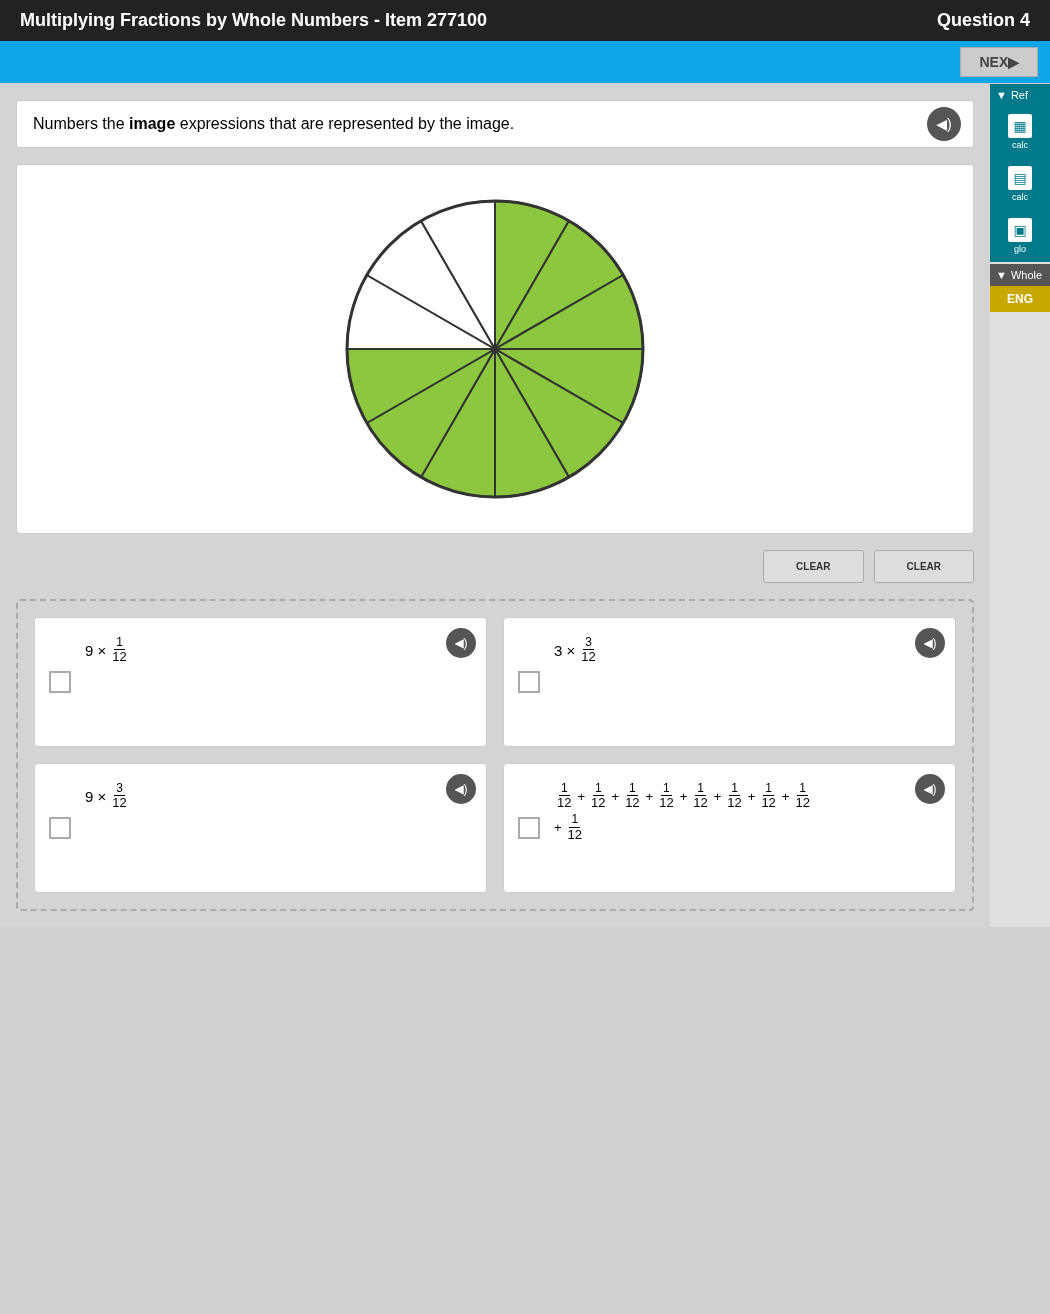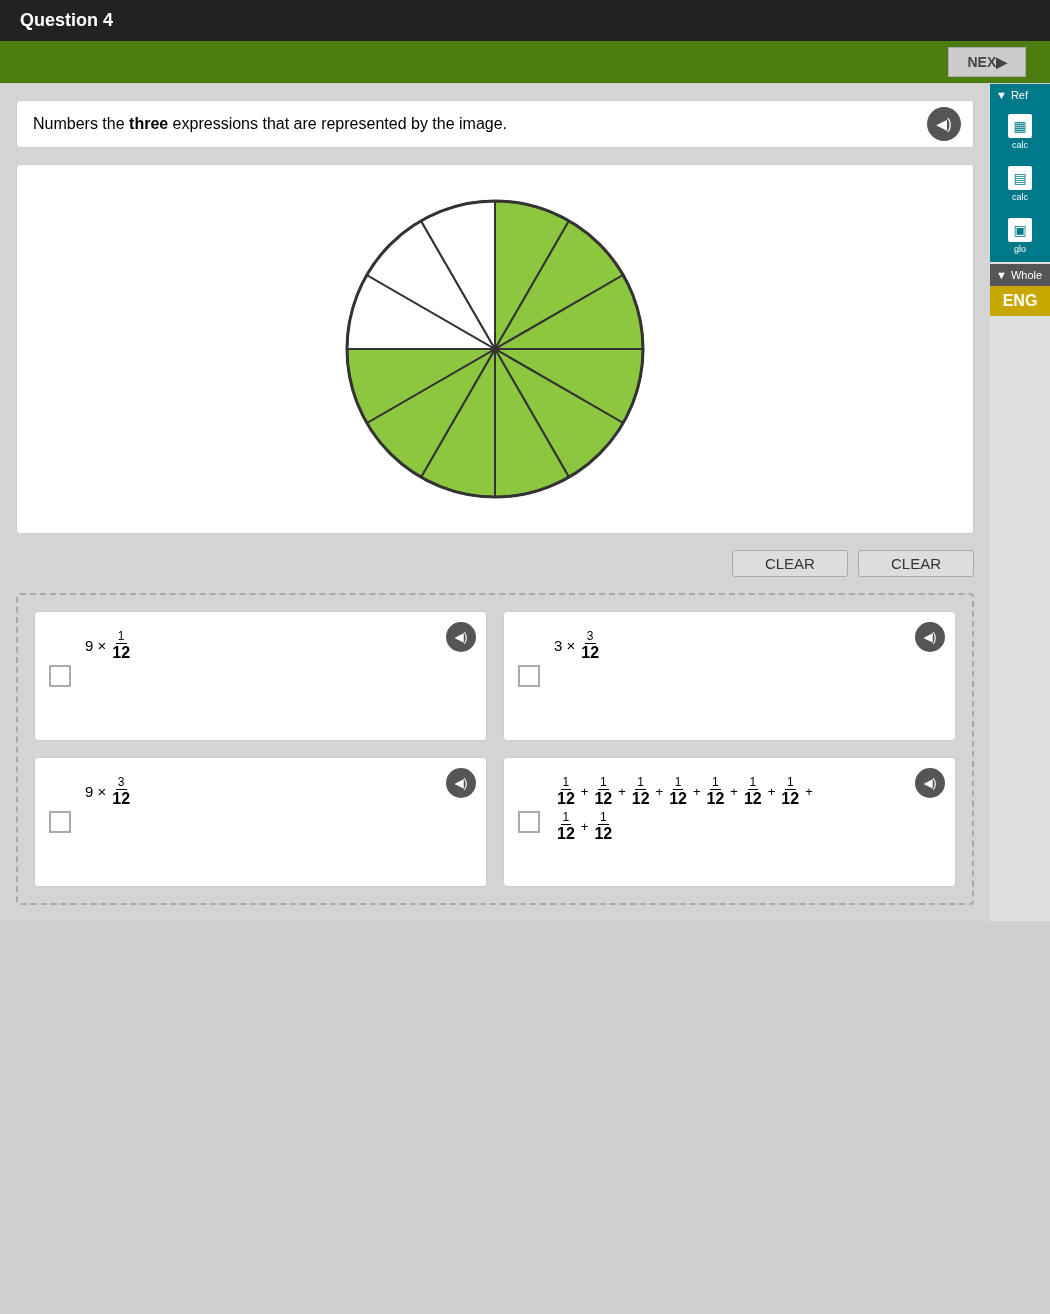--- a/index.html
+++ b/index.html
@@ -17,25 +17,25 @@
       padding: 10px 20px;
       display: flex;
       justify-content: space-between;
       align-items: center;
       font-size: 18px;
       font-weight: bold;
     }
 
     
     .top-bar {
-      background: #4d7c0f;
+      background: #0ea5e9;
       display: flex;
       align-items: center;
       justify-content: flex-end;
-      padding: 6px 24px;
+      padding: 6px 12px;
       border-bottom: 1px solid #ccc;
     }
     .next-btn {
       background: #ccc;
       border: 1px solid #aaa;
       padding: 6px 18px;
       font-size: 14px;
       font-weight: bold;
       cursor: pointer;
       color: #444;
@@ -97,23 +97,23 @@
     }
 
     
     .buttons-row {
       display: flex;
       justify-content: flex-end;
       gap: 10px;
       margin-bottom: 16px;
     }
     .clear-btn, .check-btn {
-      padding: 4px 32px;
-      font-size: 15px;
-      font-weight: normal;
+      padding: 10px 32px;
+      font-size: 10px;
+      font-weight: bold;
       border: 1px solid #aaa;
       background: #ddd;
       cursor: pointer;
       border-radius: 3px;
       color: #333;
     }
 
     
     .answer-area {
       border: 2px dashed #aaa;
@@ -219,66 +219,67 @@
       font-size: 14px;
       border-radius: 2px;
     }
 
     .lang-section .sidebar-header {
       background: #555;
     }
     .lang-btn {
       background: #c8a800;
       color: #fff;
-      font-size: 16px;
+      font-size: 12px;
       font-weight: bold;
       padding: 6px 4px;
       text-align: center;
       cursor: pointer;
     }
 
     
     .frac {
       display: inline-flex;
       flex-direction: column;
       align-items: center;
       vertical-align: middle;
       font-size: 13px;
       line-height: 1.1;
       margin: 0 1px;
     }
     .frac .num { border-bottom: 1.5px solid #000; padding: 0 2px; font-size: 12px; }
-    .frac .den { padding: 0 2px; font-size: 16px; font-weight: bold; }
+    .frac .den { padding: 0 2px; font-size: 13px; }
 
     .expr {
       font-size: 15px;
       display: flex;
       align-items: center;
       gap: 3px;
       flex-wrap: wrap;
       line-height: 1.8;
     }
   </style>
 </head>
 <body>
 
 <div class="header">
+  <span>Multiplying Fractions by Whole Numbers - Item 277100</span>
   <span>Question 4</span>
 </div>
 
 <div class="top-bar">
   <button class="next-btn">NEX▶</button>
 </div>
 
 <div class="main-container">
 
   <div class="content-area">
 
     <div class="question-prompt">
-      <span>Numbers the </span><strong>three</strong><span> expressions that are represented by the image.</span>
+      <span>Numbers the </span><strong>image</strong><span> expressions that are represented by the image.</span>
       <button class="audio-btn">
         <span>◀)</span>
       </button>
     </div>
 
     <div class="chart-container">
       <svg id="pie-svg" width="320" height="320" viewBox="-160 -160 320 320">
       <path d="M 0 0 L 9.062386313690414e-15 -148 A 148 148 0 0 1 73.99999999999999 -128.17175976009693 Z" fill="#8dc63f" stroke="#333" stroke-width="2"></path>
           <path d="M 0 0 L 73.99999999999999 -128.17175976009693 A 148 148 0 0 1 128.1717597600969 -74 Z" fill="#8dc63f" stroke="#333" stroke-width="2"></path>
           <path d="M 0 0 L 128.1717597600969 -74 A 148 148 0 0 1 148 0 Z" fill="#8dc63f" stroke="#333" stroke-width="2"></path>

